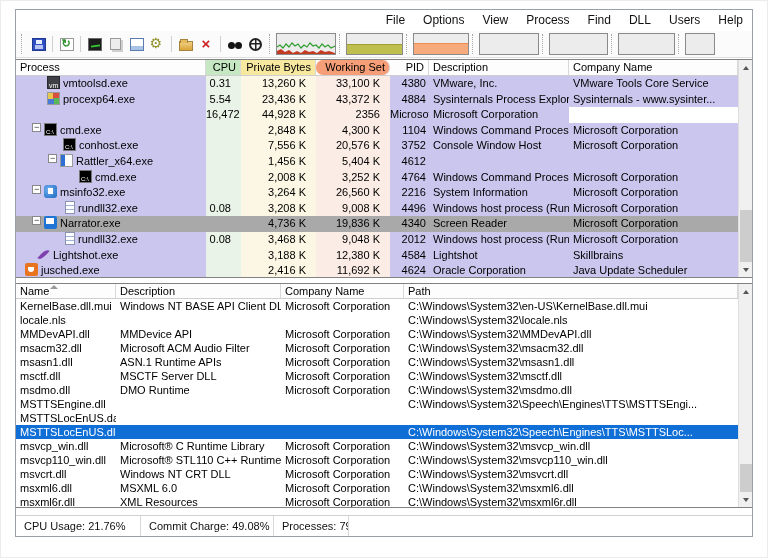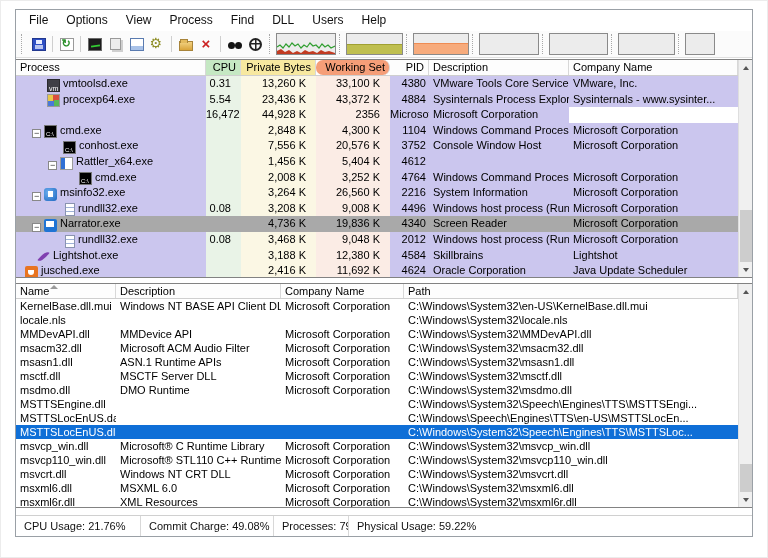--- a/index.html
+++ b/index.html
@@ -1,21 +1,21 @@
 <!DOCTYPE html>
 <html><head>
 <meta charset="utf-8">
 <style>
   * { margin:0; padding:0; box-sizing:border-box; }
   body { background:#fff; font-family:"Liberation Sans", sans-serif; }
   .page { position:relative; width:768px; height:558px; background:#fff; border:1px solid #ececec; overflow:hidden; }
   .window { position:absolute; left:14px; top:8px; width:738px; height:528px; background:#fff; border:1px solid #9aa0a6; }
 
   
-  .menubar { display:flex; align-items:center; height:21px; background:#fff; padding-left:4px; }
+  .menubar { display:flex; align-items:center; height:21px; background:#fff; padding-left:4px;justify-content:flex-end; }
   .menu-item { font-size:12px; color:#111; padding:0 9px; line-height:21px; cursor:default; }
 
   
   .toolbar { display:flex; align-items:center; height:27px; background:#fbfbfb; border-bottom:1px solid #e0e0e0; padding-left:2px; }
   .grip { width:5px; height:20px; border-left:1px dotted #a8a8a8; margin:0 2px 0 3px; }
   .tb-group { display:flex; align-items:center; }
   .tb-btn { border:none; background:transparent; width:21px; height:22px; display:inline-flex; align-items:center; justify-content:center; padding:0; }
   .tbi { display:inline-block; width:14px; height:13px; position:relative; }
   .icon-sep { width:1px; height:16px; background:#cfcfcf; margin:0 3px; }
   .tb-btn:has(.icon-sep){ width:7px; }
@@ -63,21 +63,21 @@
   .pt-row { height:15.6px; line-height:15.6px; }
   .pt-row div { white-space:nowrap; overflow:hidden; }
   .pt-row div:nth-of-type(1), .pt-row div:nth-of-type(5),
   .pt-row div:nth-of-type(6), .pt-row div:nth-of-type(7) { background:#cbc6ee; }
   .pt-row div:nth-of-type(2) { background:#e9f3e7; }
   .pt-row div:nth-of-type(3) { background:#fbf7e4; }
   .pt-row div:nth-of-type(4) { background:#fbece5; }
   .pt-row div:nth-of-type(5) { padding-right:3px; }
   .pt-row div:nth-of-type(6), .pt-row div:nth-of-type(7) { padding-left:4px; }
   .pt-row.selected div { background:#a9a9a9 !important; }
-  .proc { display:flex; align-items:flex-end; }
+  .proc { display:flex; align-items:flex-start; }
   .treepad { display:inline-block; height:1px; flex:0 0 auto; }
   .expander { flex:0 0 auto; width:9px; height:9px; border:1px solid #888; background:#fff; position:relative; margin-right:3px; }
   .expander::after { content:"−"; position:absolute; left:1px; top:-4px; font-size:9px; color:#333; }
   .picon { flex:0 0 auto; width:13px; height:13px; margin-right:3px; position:relative; display:inline-block; }
   .pname { font-size:11px; }
 
   
   .icon-vm { background:#3f3f46; border:1px solid #2a2a2e; }
   .icon-vm::after { content:"vm"; position:absolute; left:1px; top:1px; font-size:7px; color:#fff; }
   .icon-procexp { background:conic-gradient(#d94f3f 0 25%, #58b858 25% 50%, #4a78d8 50% 75%, #e8c84a 75%); border:1px solid #999; }
@@ -233,22 +233,22 @@
             <div class="proc cell">
               <span class="treepad" style="width: 31px;"></span>
 
               <span class="picon icon-vm"></span>
               <span class="pname">vmtoolsd.exe</span>
             </div>
             <div class="cell num">0.31</div>
             <div class="cell num">13,260 K</div>
             <div class="cell num">33,100 K</div>
             <div class="cell num">4380</div>
+            <div class="cell">VMware, Inc.</div>
             <div class="cell">VMware Tools Core Service</div>
-            <div class="cell">VMware, Inc.</div>
           </div>
 
           <div class="pt-row">
             <div class="proc cell">
               <span class="treepad" style="width: 31px;"></span>
 
               <span class="picon icon-procexp"></span>
               <span class="pname">procexp64.exe</span>
             </div>
             <div class="cell num">5.54</div>
@@ -392,22 +392,22 @@
             <div class="proc cell">
               <span class="treepad" style="width: 21px;"></span>
 
               <span class="picon icon-lightshot"></span>
               <span class="pname">Lightshot.exe</span>
             </div>
             <div class="cell num"></div>
             <div class="cell num">3,188 K</div>
             <div class="cell num">12,380 K</div>
             <div class="cell num">4584</div>
+            <div class="cell">Lightshot</div>
             <div class="cell">Skillbrains</div>
-            <div class="cell">Lightshot</div>
           </div>
 
           <div class="pt-row">
             <div class="proc cell">
               <span class="treepad" style="width: 9px;"></span>
 
               <span class="picon icon-jusched"></span>
               <span class="pname">jusched.exe</span>
             </div>
             <div class="cell num"></div>
@@ -492,21 +492,20 @@
             <div class="cell">MSTTSEngine.dll</div>
             <div class="cell"></div>
             <div class="cell"></div>
             <div class="cell">C:\Windows\System32\Speech\Engines\TTS\MSTTSEngi...</div>
           </div>
 
           <div class="dl-row">
             <div class="cell">MSTTSLocEnUS.dat</div>
             <div class="cell"></div>
             <div class="cell"></div>
-            <div class="cell">C:\Windows\Speech\Engines\TTS\en-US\MSTTSLocEn...</div>
           </div>
 
           <div class="dl-row selected">
             <div class="cell">MSTTSLocEnUS.dll</div>
             <div class="cell"></div>
             <div class="cell"></div>
             <div class="cell">C:\Windows\System32\Speech\Engines\TTS\MSTTSLoc...</div>
           </div>
 
           <div class="dl-row">
@@ -553,17 +552,16 @@
             <span class="tri-dn"></span>
           </div>
       </div>
     </div>
 
     <div class="status">
 
     <div>CPU Usage: 21.76%</div>
         <div>Commit Charge: 49.08%</div>
         <div>Processes: 79</div>
-        <div>Physical Usage: 59.22%</div>
       </div>
 
   </div>
 </div>
 
 </body></html>

